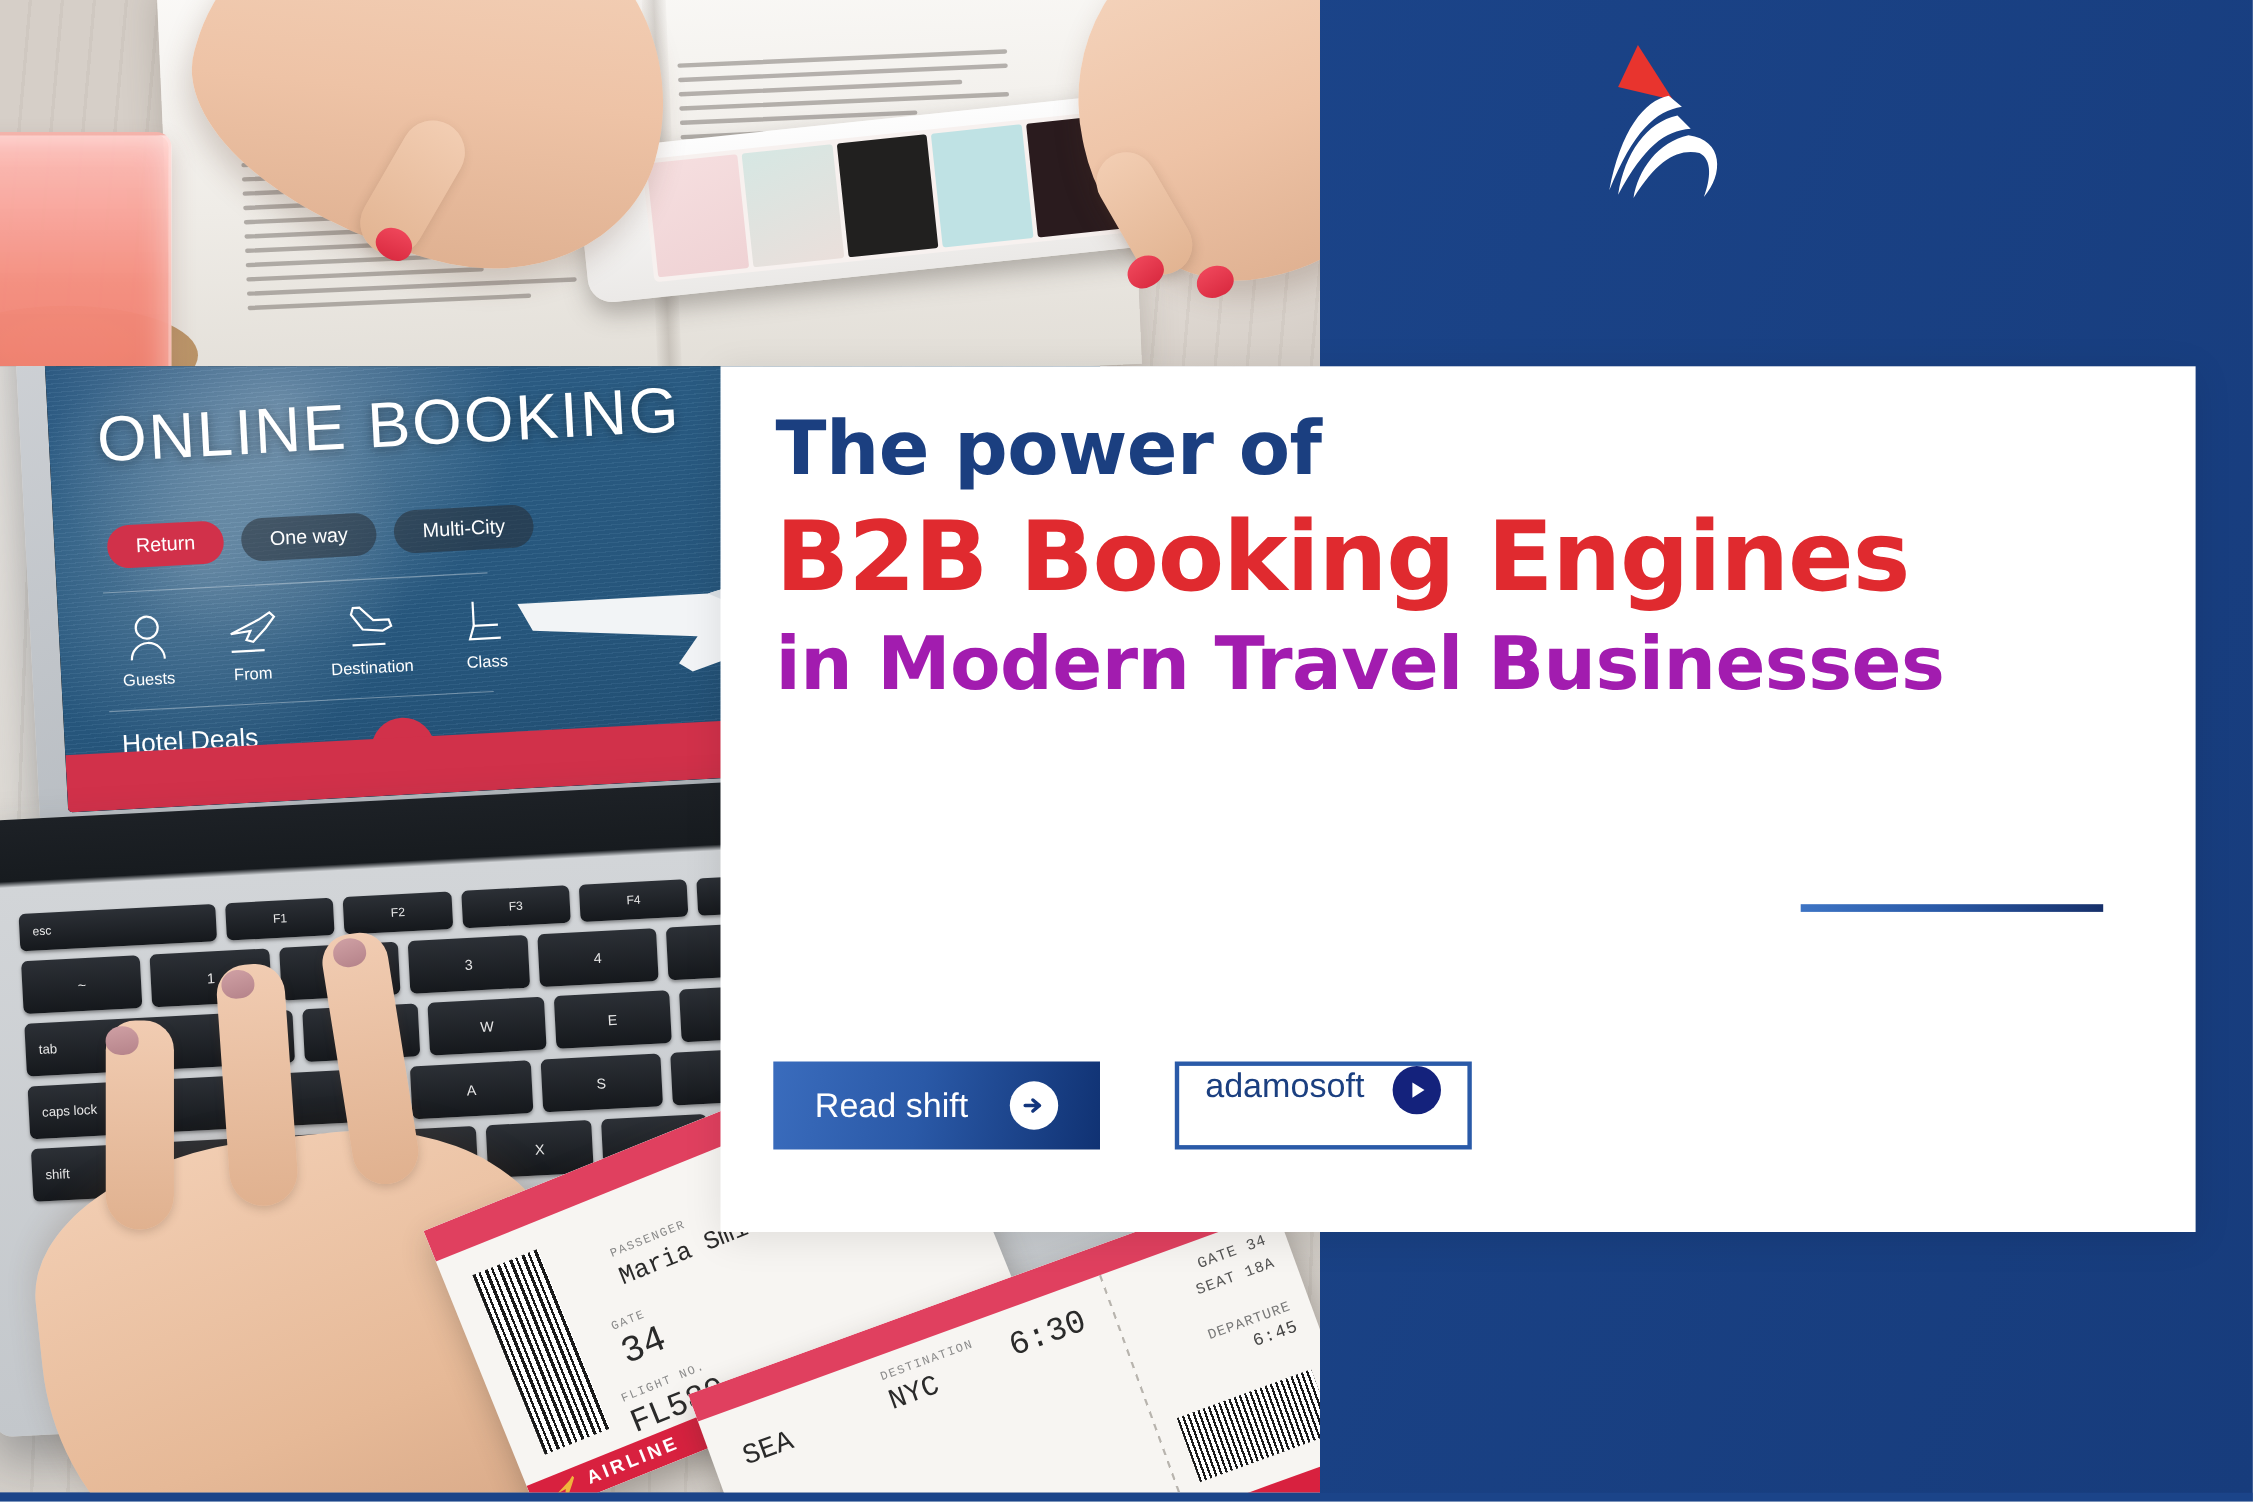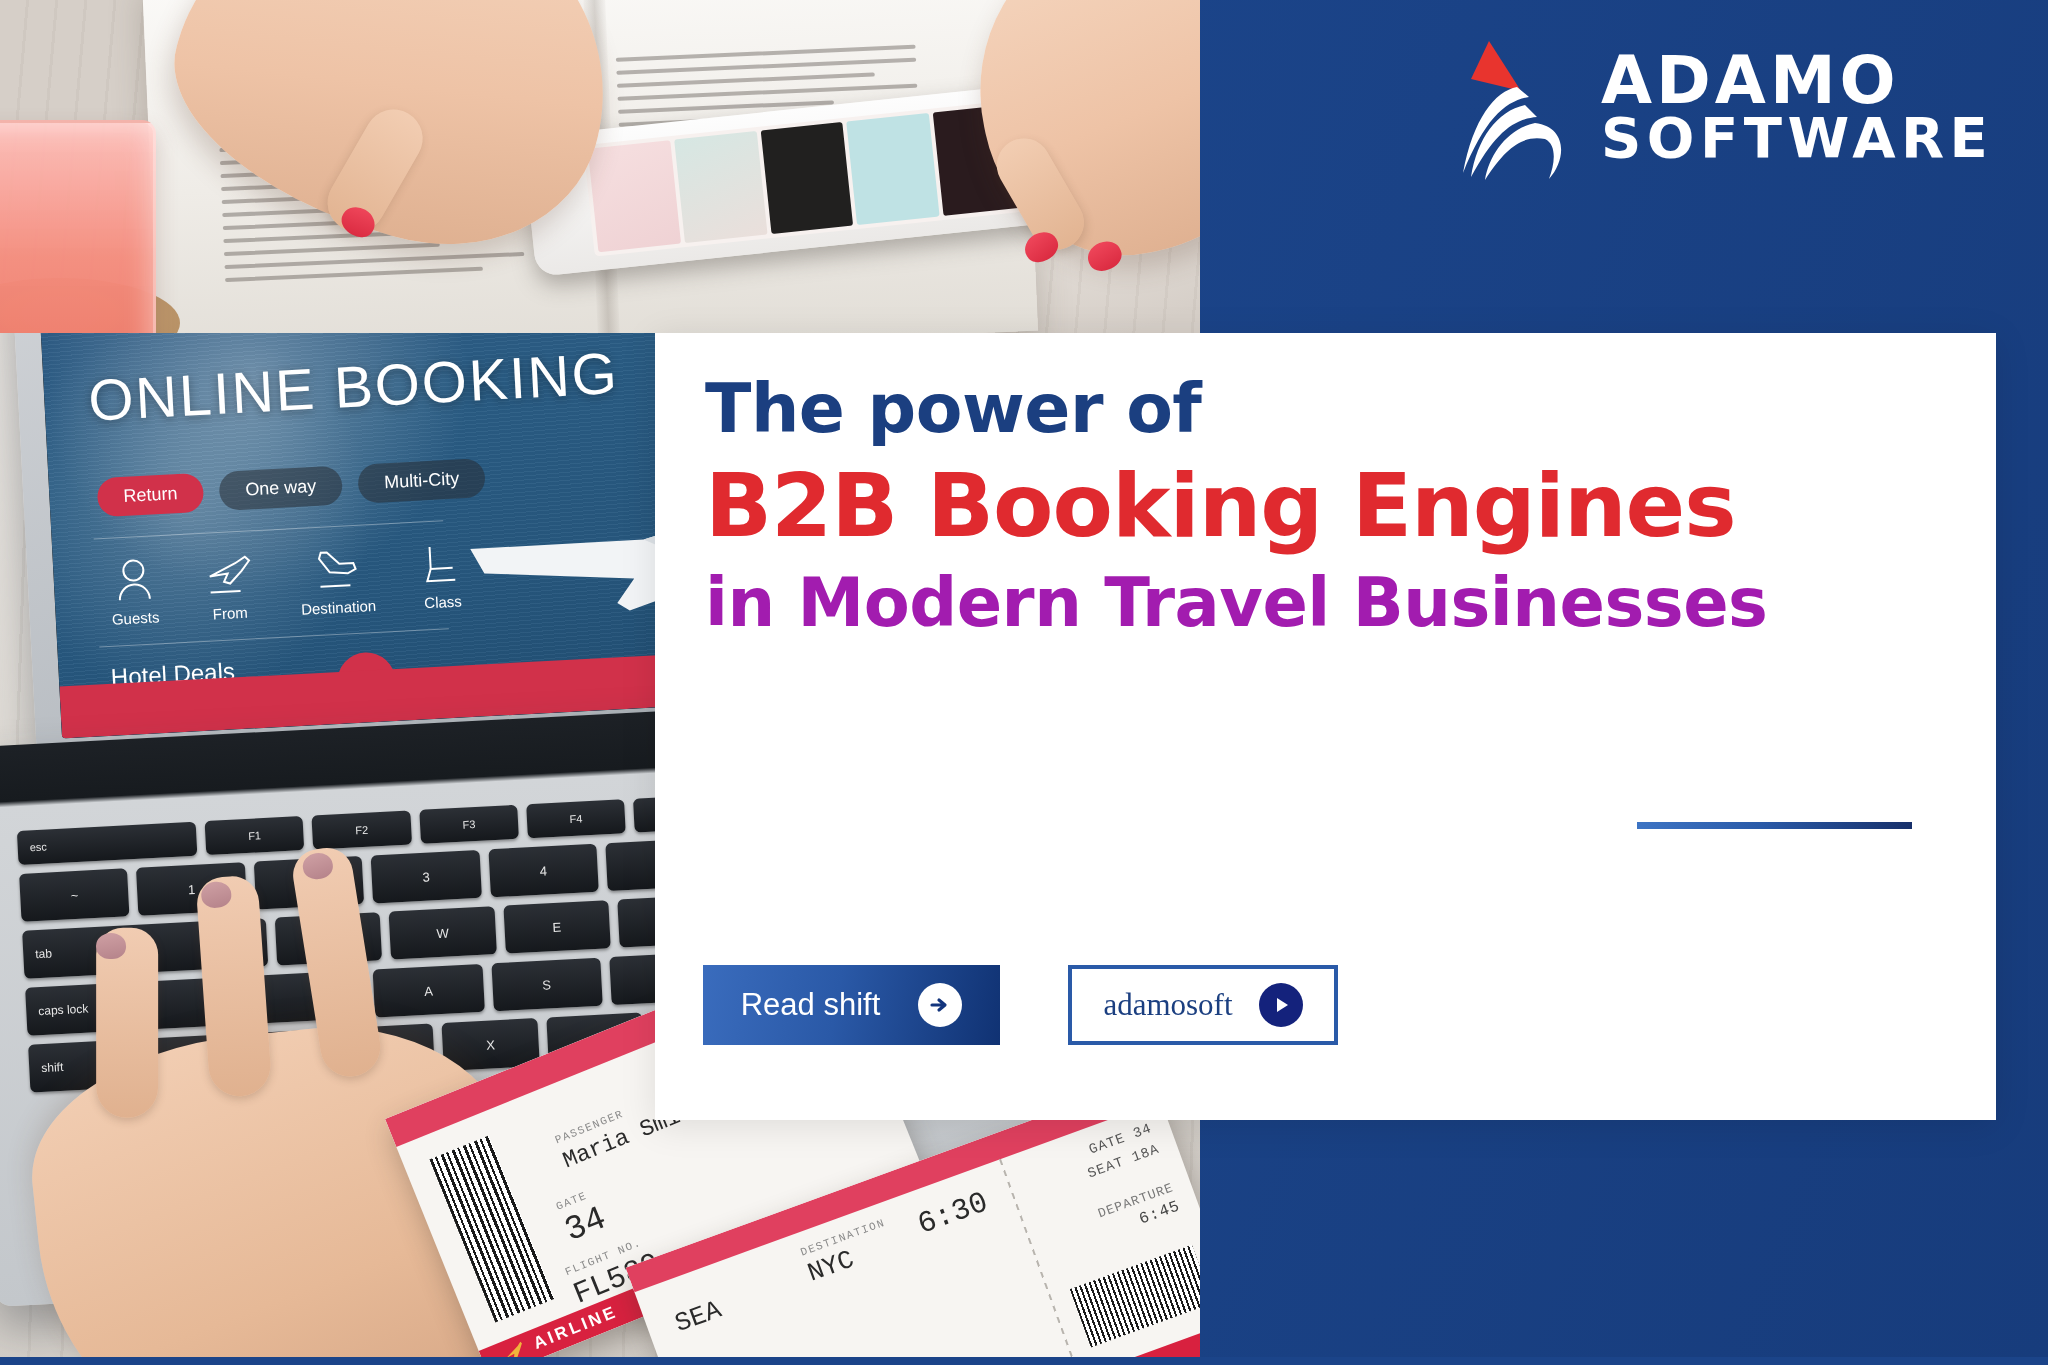--- a/index.html
+++ b/index.html
@@ -298,22 +298,22 @@
   .cta-row{position:absolute;left:48px;top:632px;display:flex;align-items:center;gap:68px;}
   .btn-read{
     width:297px;height:80px;border:0;cursor:pointer;
     background:linear-gradient(100deg,#3a6cbd 0%,#2a59a7 45%,#103273 100%);
     color:#fff;font-size:31px;font-family:"Liberation Sans",sans-serif;
     display:flex;align-items:center;justify-content:center;gap:38px;padding:0;
   }
   .btn-adamo{
     width:270px;height:80px;cursor:pointer;background:#fff;
     border:4px solid #2a5aa8;color:#1b3f80;font-size:31px;
-    font-family:Liberation Serif, serif;
-    display:flex;align-items:center;justify-content:center;gap:26px;padding:0;
+    font-family:Liberation Sans, sans-serif;
+    display:flex;justify-content:center;gap:26px;padding:0;
   }
   .ic-arrow{width:44px;height:44px;border-radius:50%;background:#fff;
     display:flex;align-items:center;justify-content:center;flex:none;}
   .ic-play{width:44px;height:44px;border-radius:50%;background:#14227c;
     display:flex;align-items:center;justify-content:center;flex:none;}
 
   
   .bottom-strip{position:absolute;left:0;top:1357px;width:2048px;height:8px;background:#1b4489;}
 </style>
 </head>
@@ -570,24 +570,20 @@
 
   <div class="logo">
     <div class="logo-mark">
       <svg width="120" height="145" viewBox="0 0 120 145">
         <path d="M34 6 L66 56 L16 44 Z" fill="#e8342e"></path>
         <path d="M62 52 C40 56 18 84 8 138 C30 84 50 66 74 62 Z" fill="#ffffff"></path>
         <path d="M70 70 C42 76 22 104 16 142 C40 98 58 84 82 82 Z" fill="#ffffff"></path>
         <path d="M80 88 C52 94 34 120 30 145 C52 110 70 100 90 104 C102 110 100 128 94 144 C112 124 112 92 80 88 Z" fill="#ffffff"></path>
       </svg>
     </div>
-    <div class="logo-txt">
-      <span class="l1">ADAMO</span>
-      <span class="l2">SOFTWARE</span>
-    </div>
   </div>
 
   <div class="card">
 
     <div class="headline">
       <div class="h-line h1">The power of</div>
       <div class="h-line h2">B2B Booking Engines</div>
       <div class="h-line h3">in Modern Travel Businesses</div>
     </div>
 

